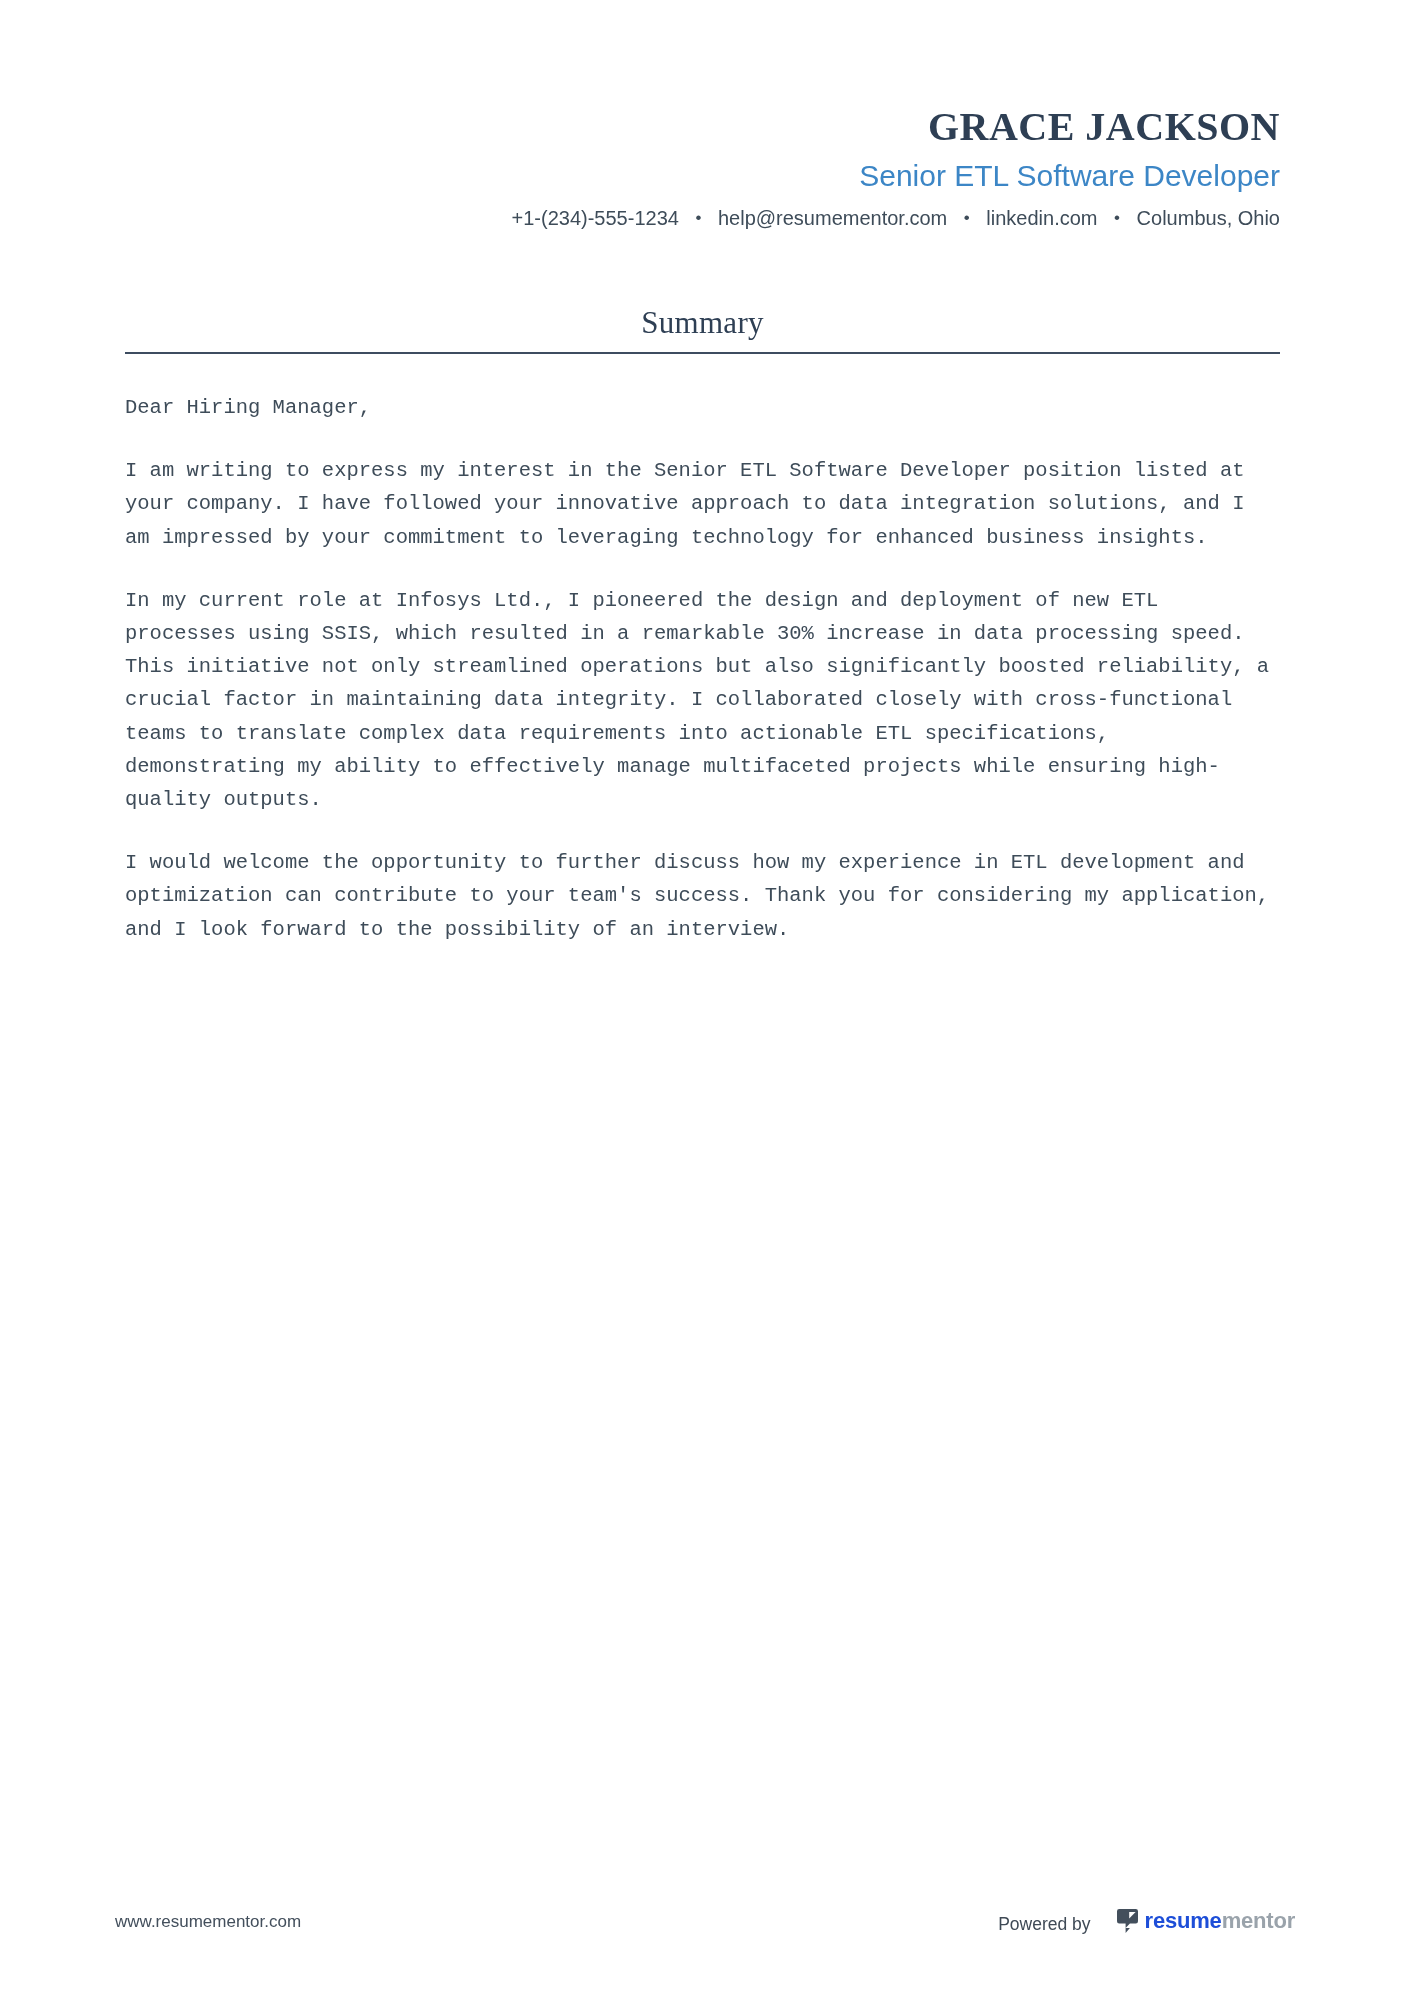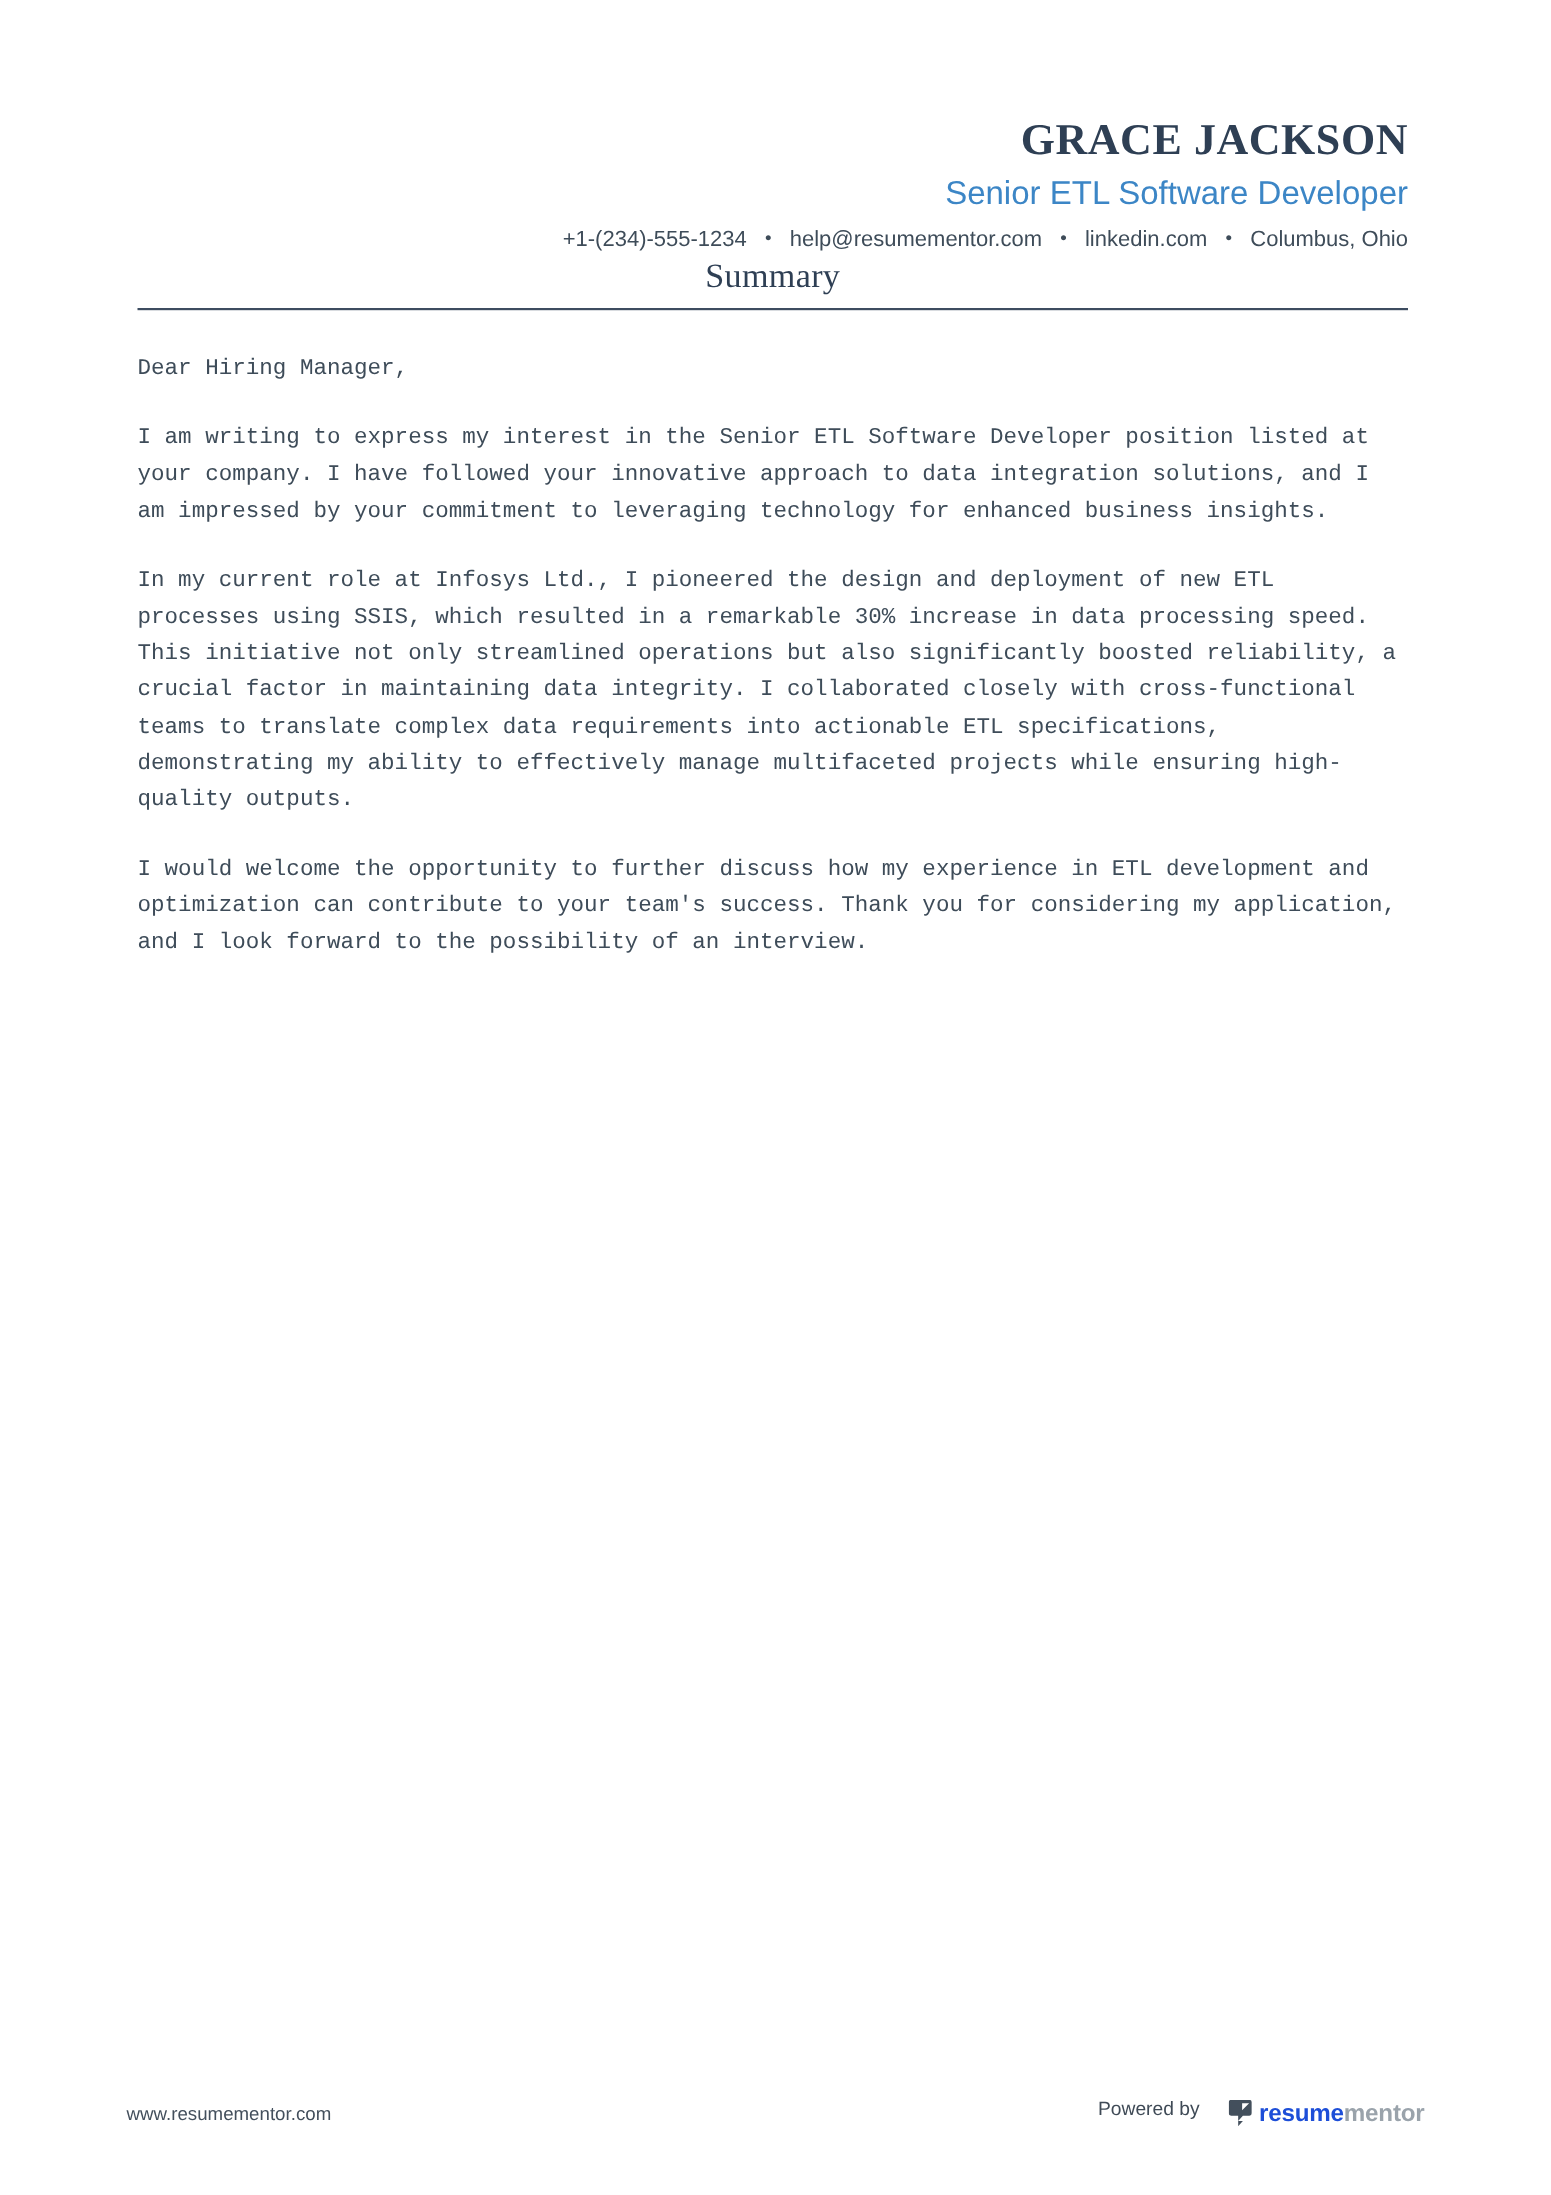--- a/index.html
+++ b/index.html
@@ -71,20 +71,21 @@
   .contact-sep {
     display: inline-block;
     padding: 0 11px;
     color: #3e4c59;
     font-size: 17px;
     vertical-align: 2px;
   }
 
   
   .section {
+    margin-top: 72px;
   }
 
   .section-title {
     font-family: "Liberation Serif", serif;
     font-weight: 400;
     font-size: 31px;
     color: #2e3f54;
     text-align: center;
     line-height: 1.2;
     margin: 0 0 11px 0;
@@ -128,21 +129,21 @@
 
   .footer-url {
     font-family: "Liberation Sans", sans-serif;
     font-size: 17px;
     color: #434f5c;
     line-height: 1;
   }
 
   .footer-right {
     display: flex;
-    align-items: flex-start;
+    align-items: flex-end;
     gap: 26px;
   }
 
   .powered-by {
     font-family: "Liberation Sans", sans-serif;
     font-size: 17.5px;
     color: #3f4a56;
     line-height: 1;
   }
 

